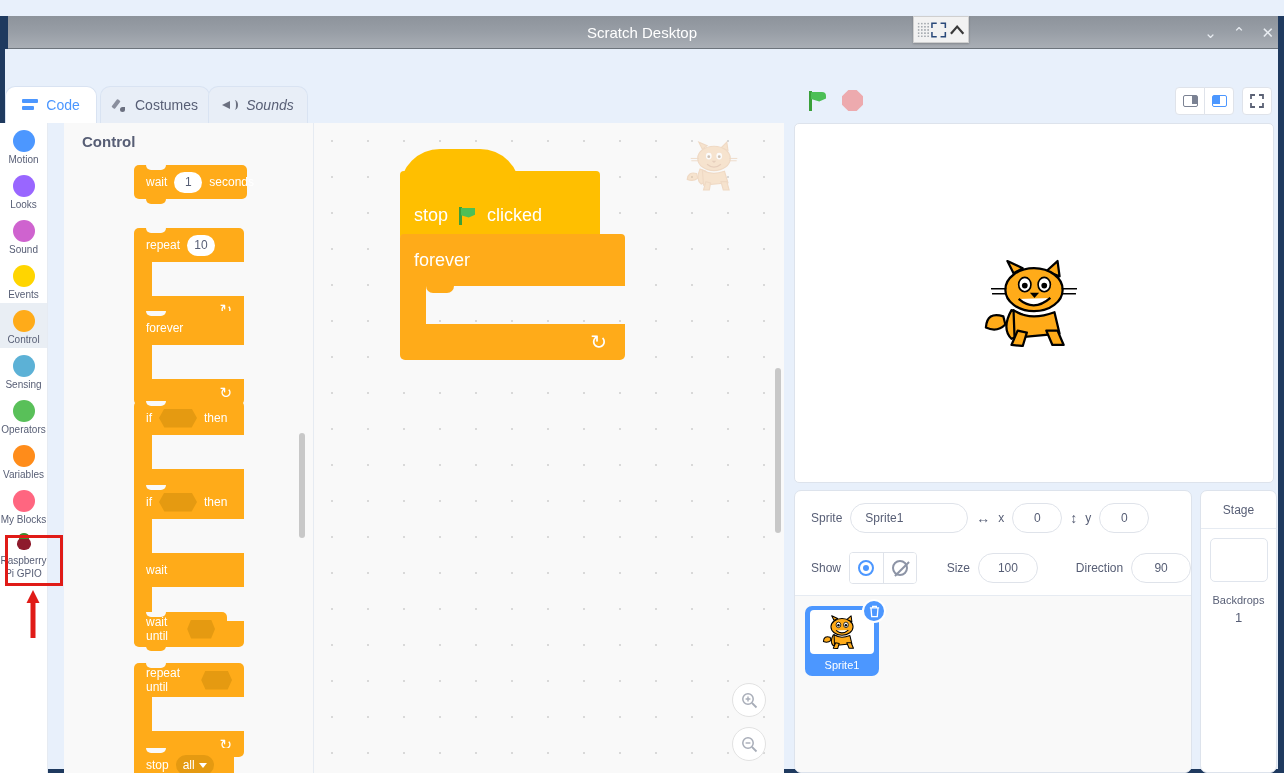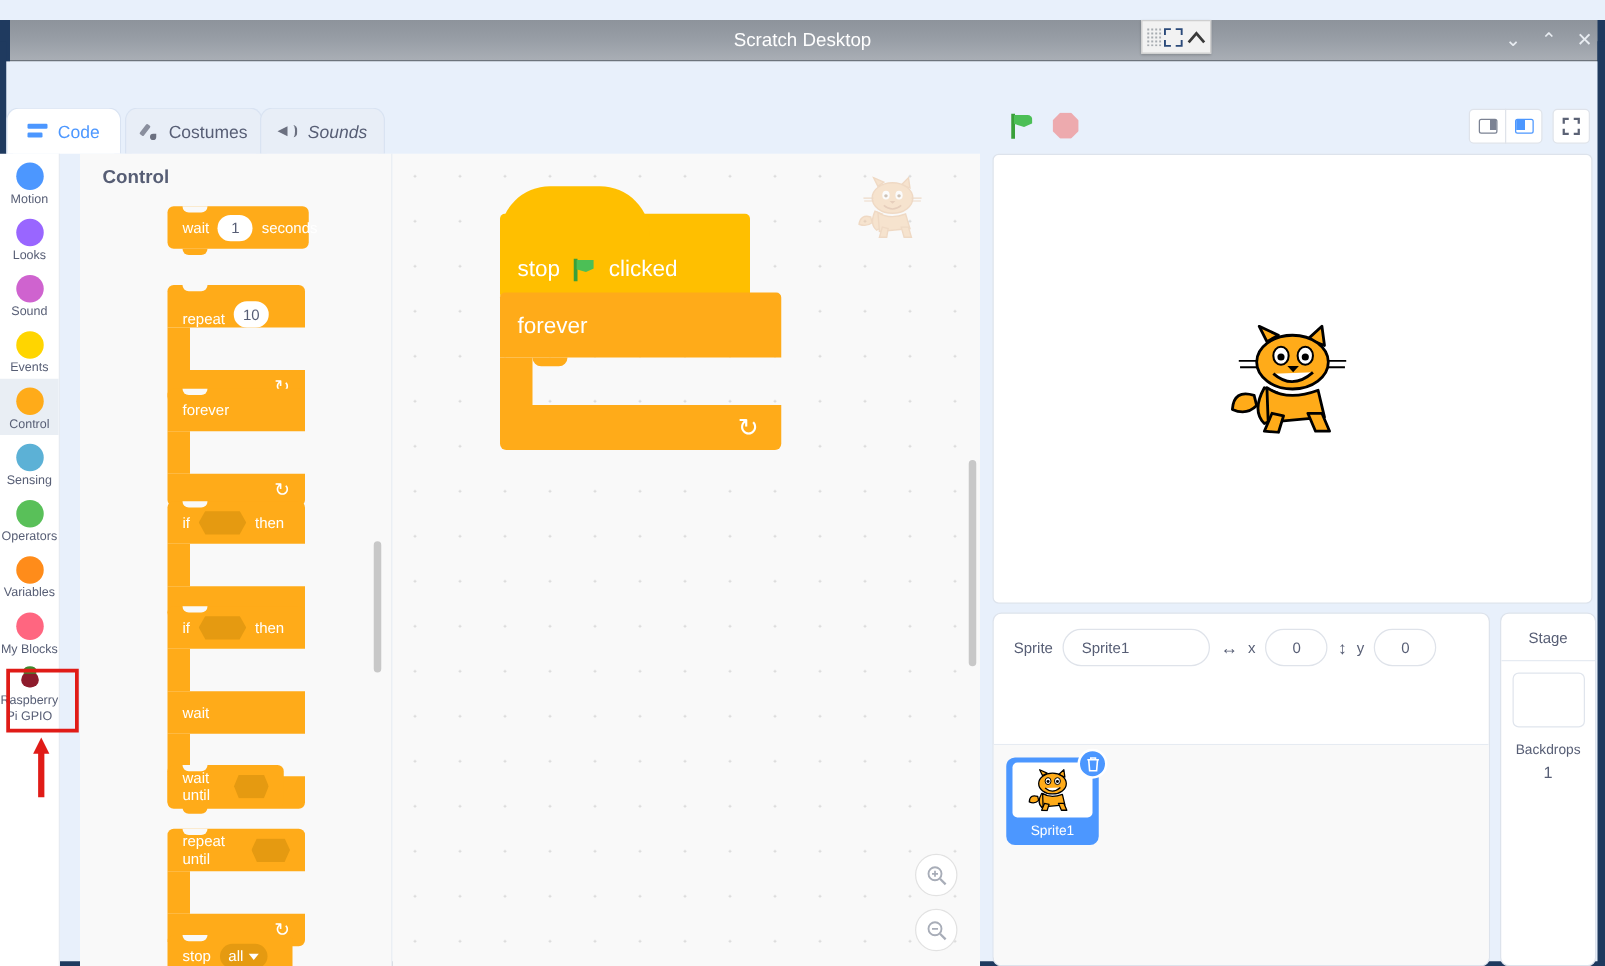--- a/index.html
+++ b/index.html
@@ -401,21 +401,21 @@
       <div class="blk-body" style="width:113px;">
         <div class="notch-top"></div>
         <span>wait</span>
         <span class="oval">1</span>
         <span>seconds</span>
         <div class="notch-bot"></div>
       </div>
     </div>
 
     <div class="blk" style="top:105px;">
-      <div class="blk-body" style="width:110px;border-radius:5px 5px 0 0;align-items:flex-end;">
+      <div class="blk-body" style="width:110px;border-radius:5px 5px 0 0;">
         <div class="notch-top"></div>
         <span>repeat</span>
         <span class="oval">10</span>
       </div>
       <div class="c-arm"></div>
       <div class="c-foot" style="width:110px;">
         <span class="loop-arrow">↻</span>
       </div>
     </div>
 
@@ -582,20 +582,35 @@
   <div class="sprite-pane">
     <div class="sp-row1">
       <span class="sp-lbl">Sprite</span>
       <span class="sp-input name">Sprite1</span>
       <span class="arrows-h">↔</span>
       <span class="sp-lbl">x</span>
       <span class="sp-input num">0</span>
       <span class="arrows-h">↕</span>
       <span class="sp-lbl">y</span>
       <span class="sp-input num">0</span>
+    </div>
+    <div class="sp-row2">
+      <span class="sp-lbl">Show</span>
+      <span class="showbtns">
+        <span class="showbtn">
+          <span class="eye-on"></span>
+        </span>
+        <span class="showbtn">
+          <span class="eye-off"></span>
+        </span>
+      </span>
+      <span class="sp-lbl" style="margin-left:22px">Size</span>
+      <span class="sp-input num2">100</span>
+      <span class="sp-lbl" style="margin-left:30px">Direction</span>
+      <span class="sp-input num2">90</span>
     </div>
 
     <div class="sprite-list">
       <div class="sprite-card">
         <div class="sprite-thumb">
           <svg width="40" height="34" viewBox="0 0 100 86">
             <g fill="#ffab19" stroke="#000" stroke-width="2.6" stroke-linejoin="round">
               <path d="M30 14 L24 2 L39 9 Z"></path>
                 <path d="M62 12 L73 2 L75 17 Z"></path>
               <ellipse cx="50" cy="30" rx="28" ry="21"></ellipse>

